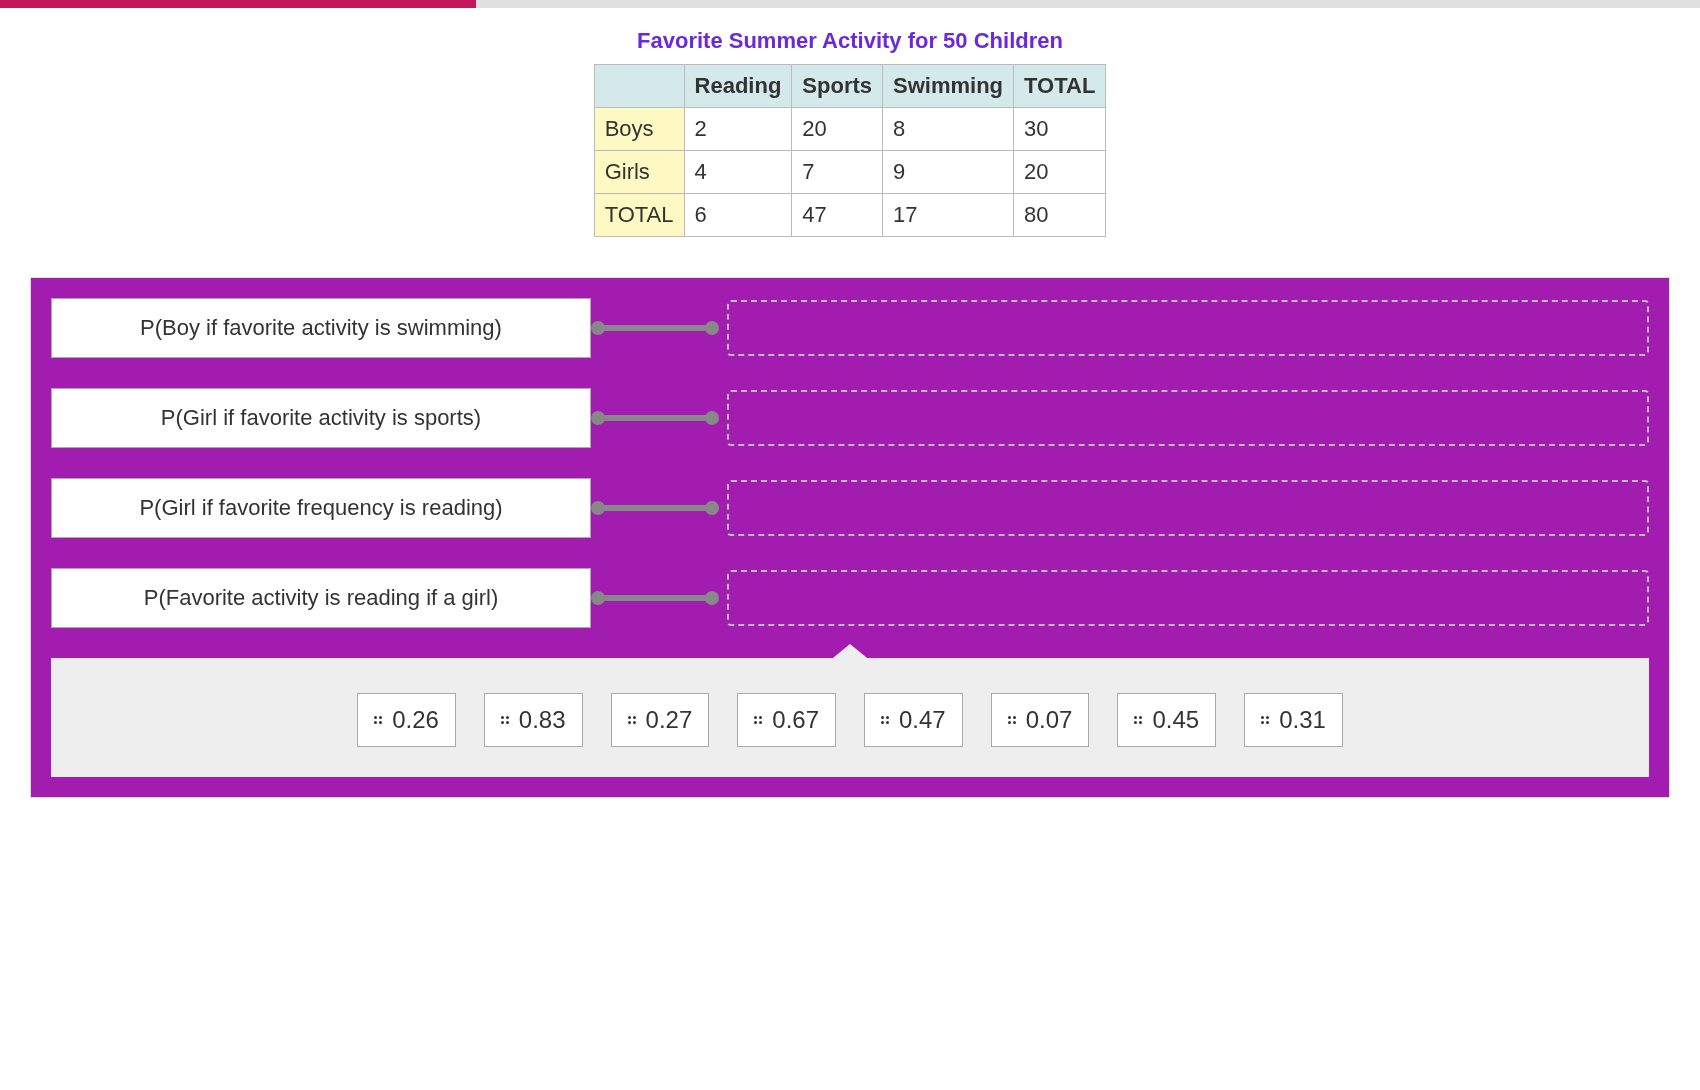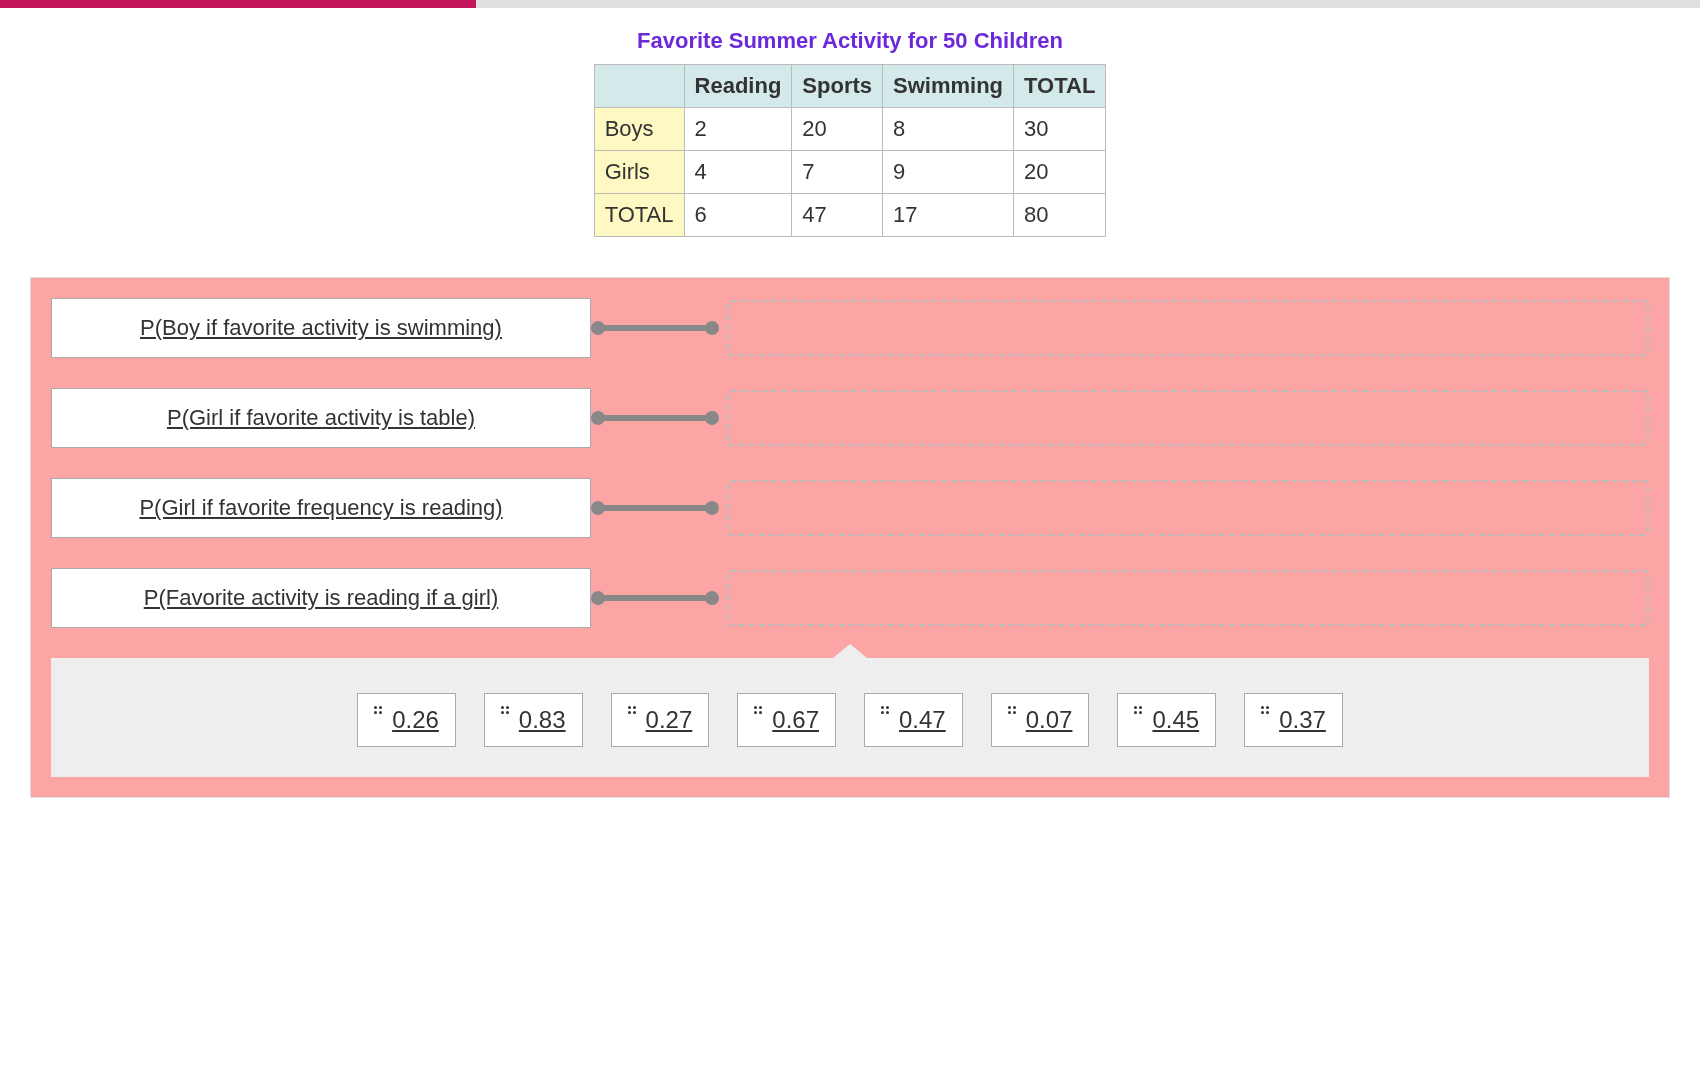--- a/index.html
+++ b/index.html
@@ -75,22 +75,21 @@
       font-weight: normal;
       background: #fef9c3;
     }
     .freq-table .corner {
       background: #d4e9ea;
     }
     .match-area {
       border: 1px solid #ddd;
       padding: 20px;
       position: relative;
-      background: #fca5a5;
-      text-decoration: underline;
+      background: #a21caf;
     }
     .match-row {
       display: flex;
       align-items: center;
       margin-bottom: 30px;
     }
     .match-row:last-child {
       margin-bottom: 0;
     }
     .match-label {
@@ -153,21 +152,21 @@
       justify-content: center;
       gap: 28px;
       flex-wrap: wrap;
     }
     .bank-item {
       border: 1px solid #aaa;
       background: #fff;
       padding: 12px 16px;
       font-size: 24px;
       display: flex;
-      align-items: flex-start;
+      align-items: center;
       gap: 10px;
       cursor: grab;
     }
     .drag-handle {
       display: inline-grid;
       grid-template-columns: repeat(2, 3px);
       grid-template-rows: repeat(2, 3px);
       gap: 2px;
     }
     .drag-handle span {
@@ -222,21 +221,21 @@
       </table>
   </div>
 
   <div class="match-area">
     <div class="match-row">
       <div class="match-label">P(Boy if favorite activity is swimming)</div>
       <div class="connector"></div>
       <div class="drop-target"></div>
     </div>
     <div class="match-row">
-      <div class="match-label">P(Girl if favorite activity is table)</div>
+      <div class="match-label">P(Girl if favorite activity is sports)</div>
       <div class="connector"></div>
       <div class="drop-target"></div>
     </div>
     <div class="match-row">
       <div class="match-label">P(Girl if favorite frequency is reading)</div>
       <div class="connector"></div>
       <div class="drop-target"></div>
     </div>
     <div class="match-row">
       <div class="match-label">P(Favorite activity is reading if a girl)</div>
@@ -310,18 +309,18 @@
             </span>
           <span>0.45</span>
         </div>
         <div class="bank-item">
           <span class="drag-handle">
               <span></span>
               <span></span>
               <span></span>
               <span></span>
             </span>
-          <span>0.37</span>
+          <span>0.31</span>
         </div>
       </div>
     </div>
   </div>
 </div>
 
 </body></html>

